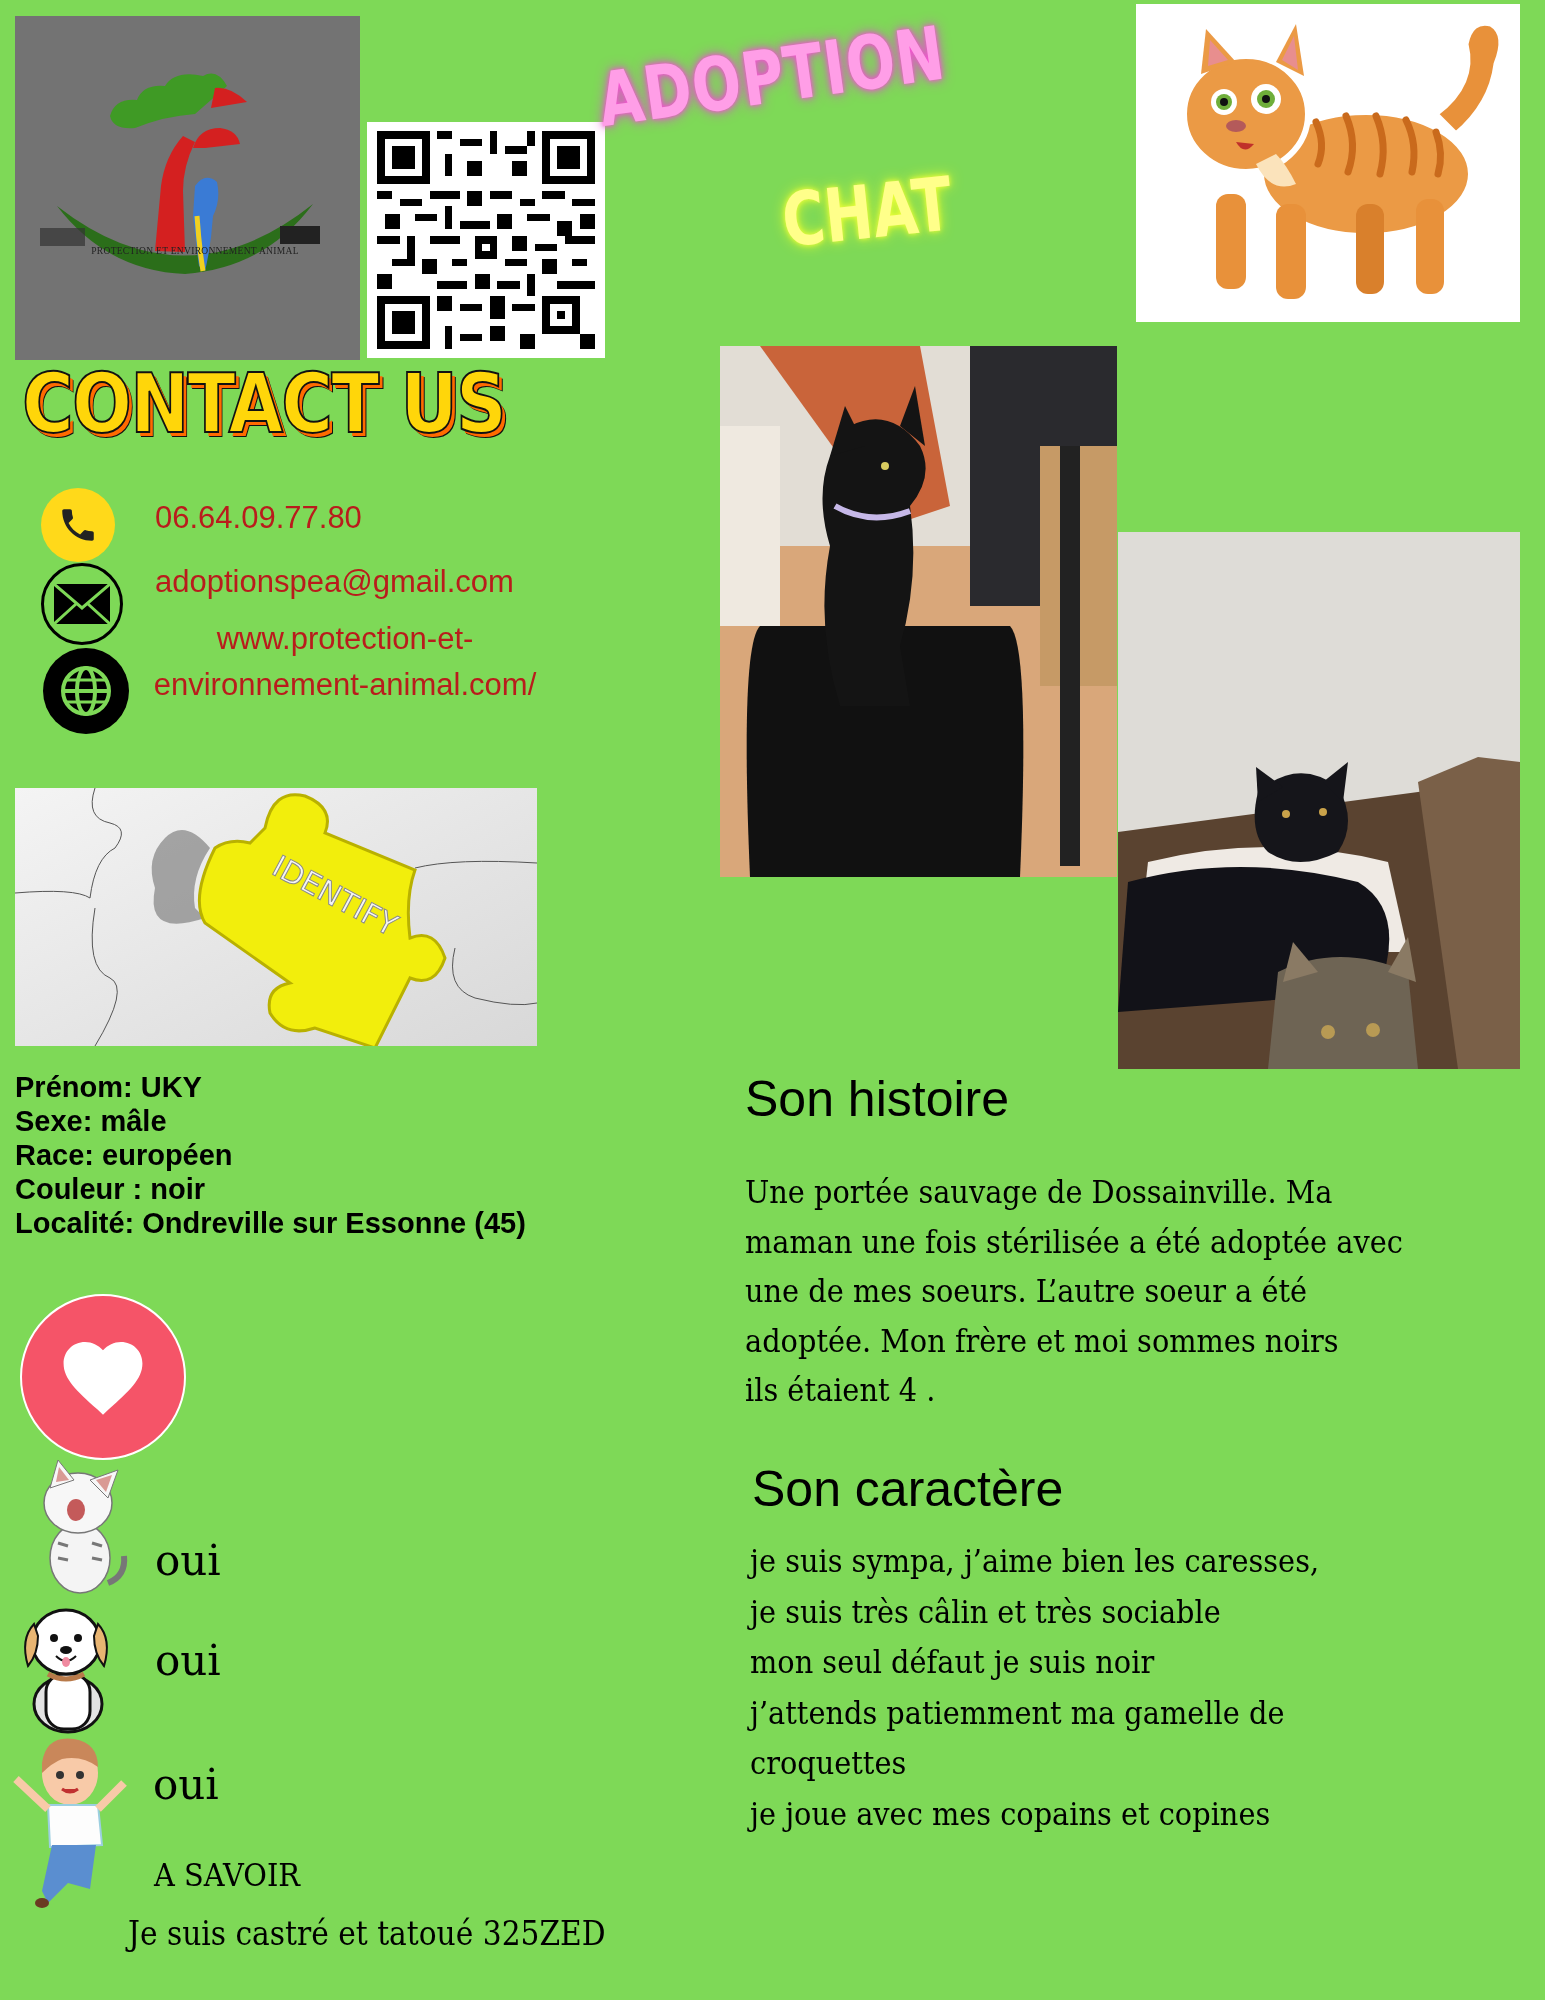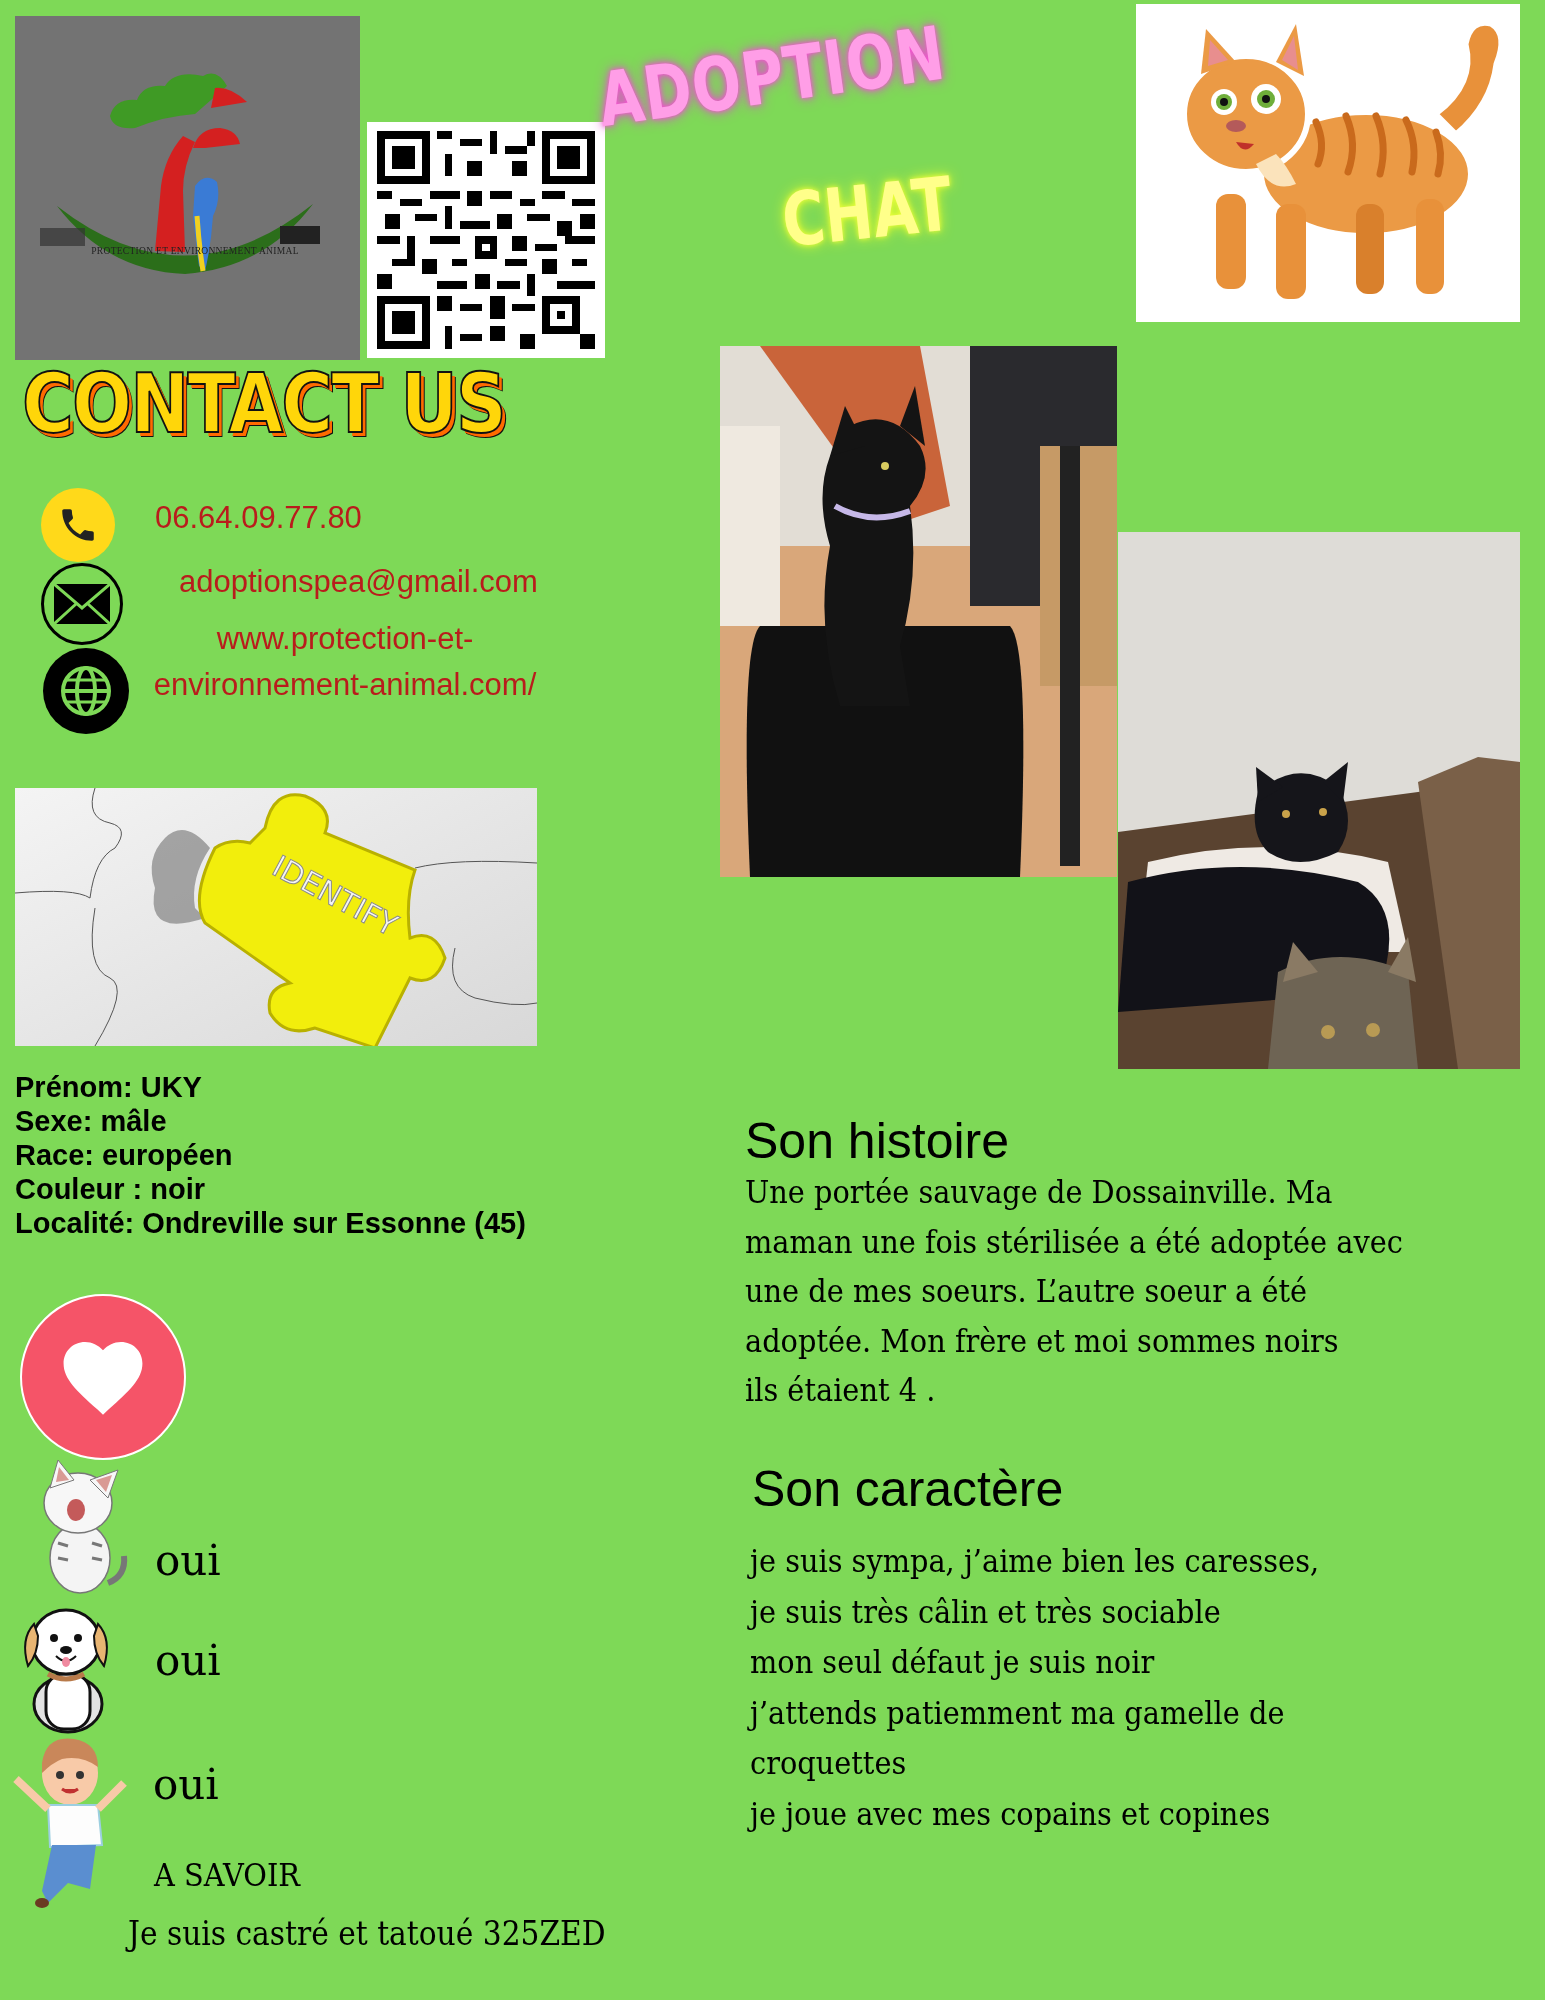--- a/index.html
+++ b/index.html
@@ -44,21 +44,21 @@
     transform:scaleX(0.86); transform-origin:left top;
   }
 
   .contact-icon { border-radius:50%; display:flex; align-items:center; justify-content:center; }
   .phone-icon-wrap { left:41px; top:488px; width:74px; height:74px; background:#ffd91a; }
   .mail-icon-wrap  { left:41px; top:563px; width:82px; height:82px; border:3px solid #000; box-sizing:border-box; }
   .globe-icon-wrap { left:43px; top:648px; width:86px; height:86px; background:#000; }
 
   .contact-text { font-size:31px; color:#b91c1c; white-space:nowrap; }
   .phone-text { left:155px; top:500px; }
-  .email-text { left:155px; top:564px;margin-left:24px; }
+  .email-text { left:155px; top:564px; }
   .site-text { left:124px; top:616px; width:442px; text-align:center; line-height:46px; }
 
   
   .identify-box { left:15px; top:788px; width:522px; height:258px; background:#e9e9e9; overflow:hidden; }
 
   
   .info-list { left:15px; top:1070px; font-weight:bold; font-size:29px; line-height:34px; }
   .info-list div { white-space:nowrap; }
 
   
@@ -74,21 +74,21 @@
 
   .savoir-title { left:154px; top:1856px; font-family:"DejaVu Serif", serif; font-size:32px; white-space:nowrap; transform:scaleX(0.9); transform-origin:left top; }
   .savoir-text  { left:128px; top:1914px; font-family:"DejaVu Serif", serif; font-size:33px; white-space:nowrap; transform:scaleX(0.9); transform-origin:left top; }
 
   
   .photo1 { left:720px; top:346px; width:397px; height:531px; overflow:hidden; background:#b58a5c; }
   .photo2 { left:1118px; top:532px; width:402px; height:537px; overflow:hidden; background:#dcdcd8; }
 
   
   .section-heading { font-size:50px; white-space:nowrap; }
-  .story-heading { left:745px; top:1070px;margin-top:42px; }
+  .story-heading { left:745px; top:1070px; }
   .story-text { left:745px; top:1168px; width:800px; font-family:"DejaVu Serif", serif; font-size:32px; line-height:49.5px; transform:scaleX(0.9); transform-origin:left top; }
   .story-text div { white-space:nowrap; }
   .char-heading { left:752px; top:1460px; }
   .char-text { left:750px; top:1536px; font-family:"DejaVu Serif", serif; font-size:32px; line-height:50.5px; transform:scaleX(0.9); transform-origin:left top; }
   .char-text div { white-space:nowrap; }
 </style>
 </head>
 <body>
 
 <div class="abs logo-box">

